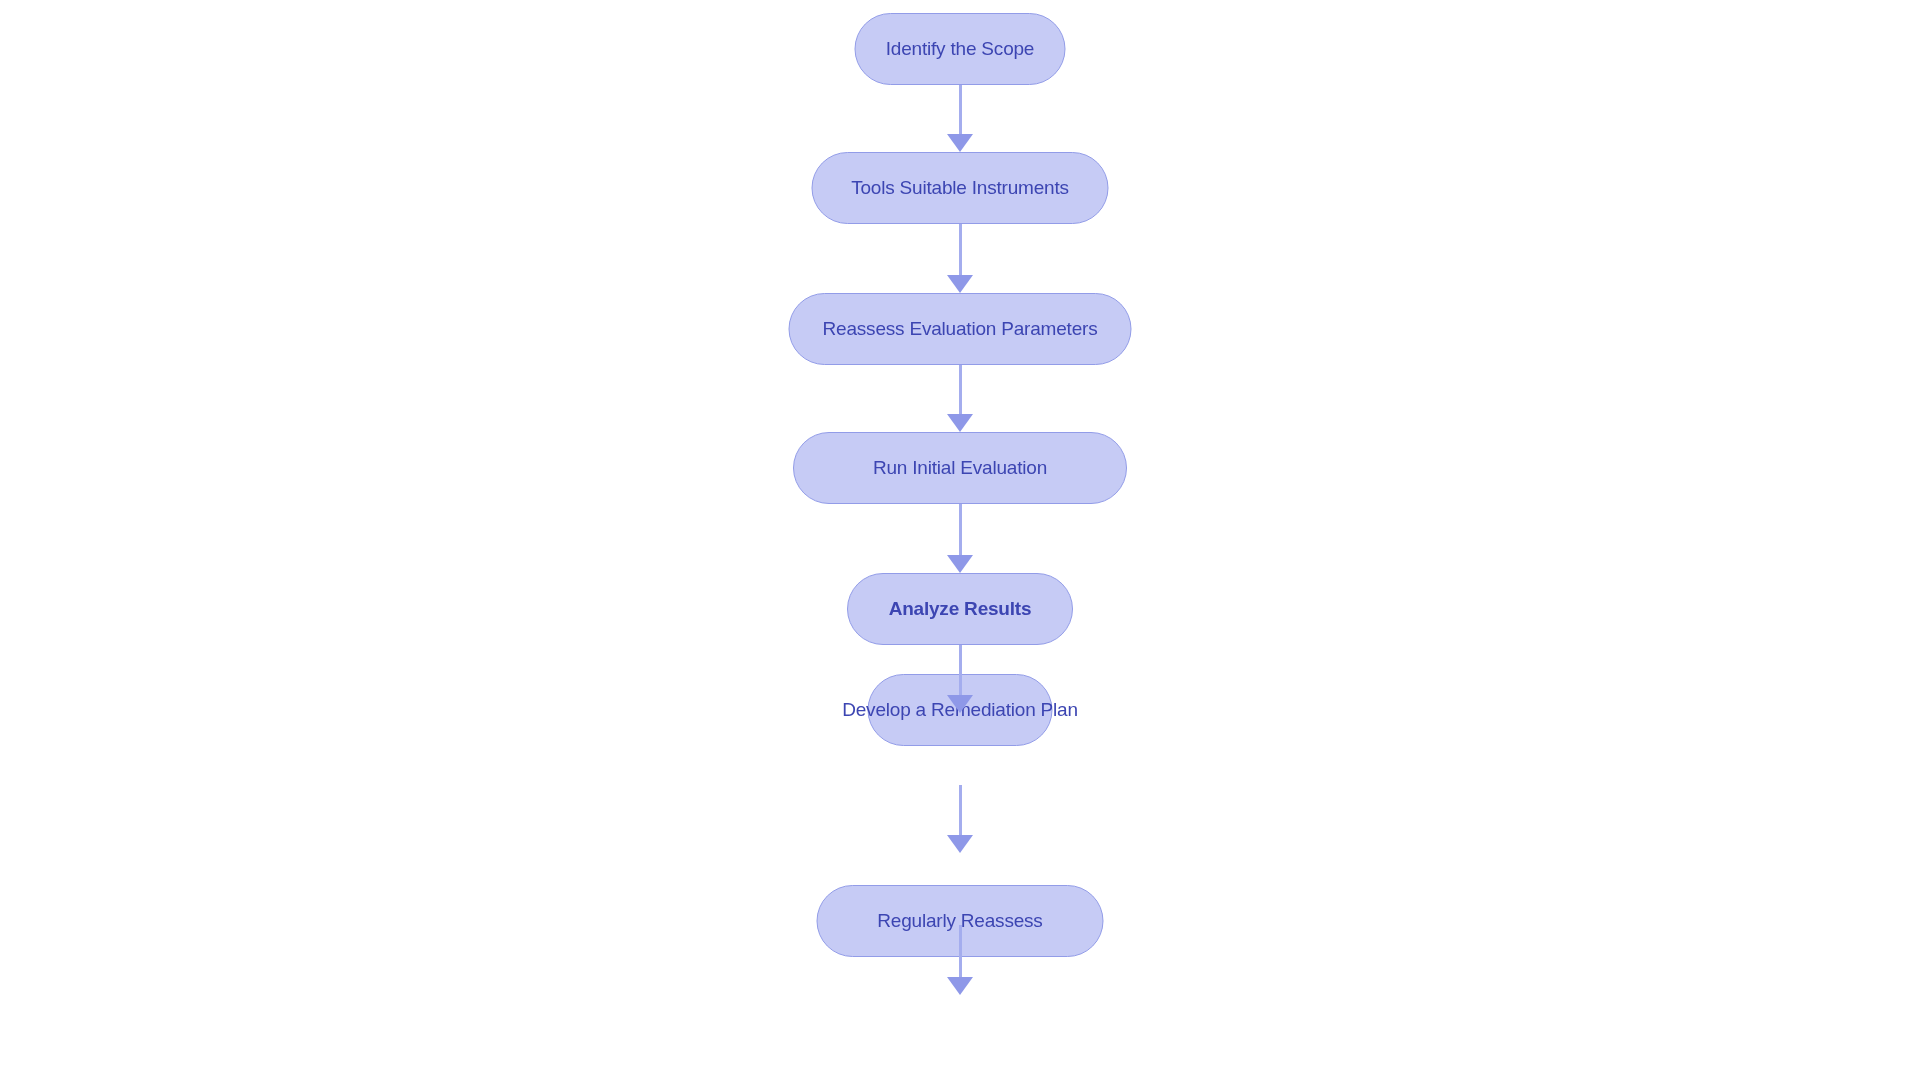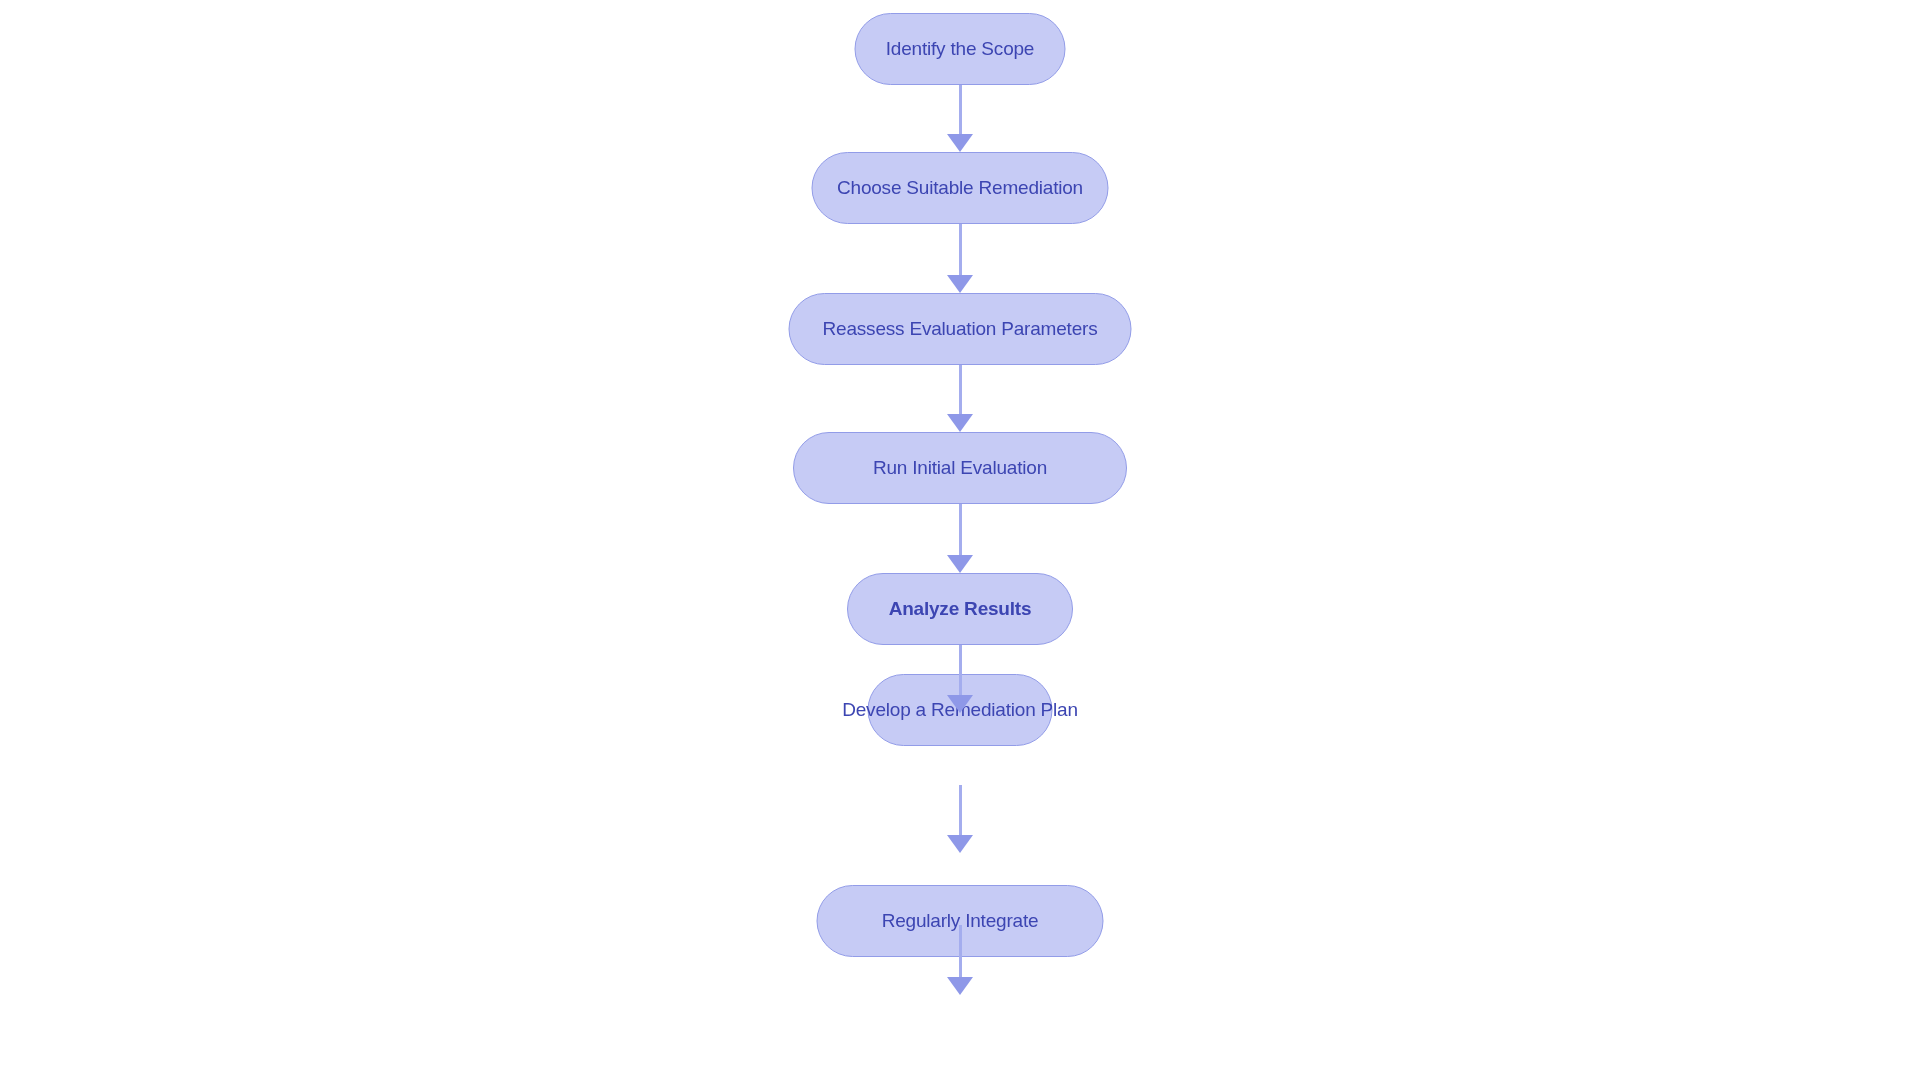--- a/index.html
+++ b/index.html
@@ -68,26 +68,26 @@
   .a5 .arrow-line { top: 645px; height: 50px; } .a5 .arrow-head { top: 695px; }
   .a6 .arrow-line { top: 785px; height: 50px; } .a6 .arrow-head { top: 835px; }
   .a7 .arrow-line { top: 925px; height: 52px; } .a7 .arrow-head { top: 977px; }
 </style>
 </head>
 <body>
 
 <div class="canvas">
 
   <div class="flow-node">Identify the Scope</div>
-  <div class="flow-node">Choose Suitable Remediation</div>
+  <div class="flow-node">Tools Suitable Instruments</div>
   <div class="flow-node">Reassess Evaluation Parameters</div>
   <div class="flow-node">Run Initial Evaluation</div>
   <div class="flow-node">Analyze Results</div>
   <div class="flow-node">Develop a Remediation Plan</div>
-  <div class="flow-node">Regularly Integrate</div>
+  <div class="flow-node">Regularly Reassess</div>
 
   <div class="arrow a1">
     <div class="arrow-line"></div>
     <div class="arrow-head"></div>
   </div>
   <div class="arrow a2">
     <div class="arrow-line"></div>
     <div class="arrow-head"></div>
   </div>
   <div class="arrow a3">

